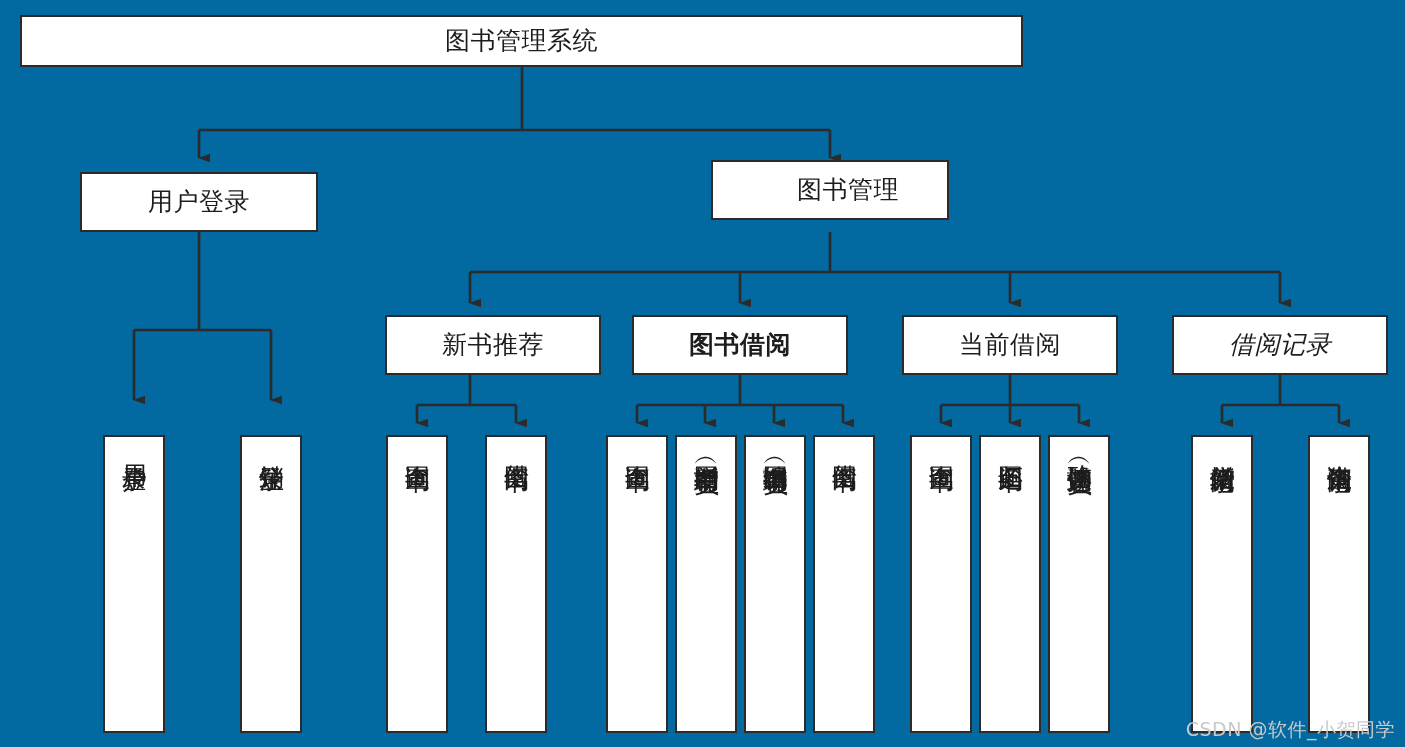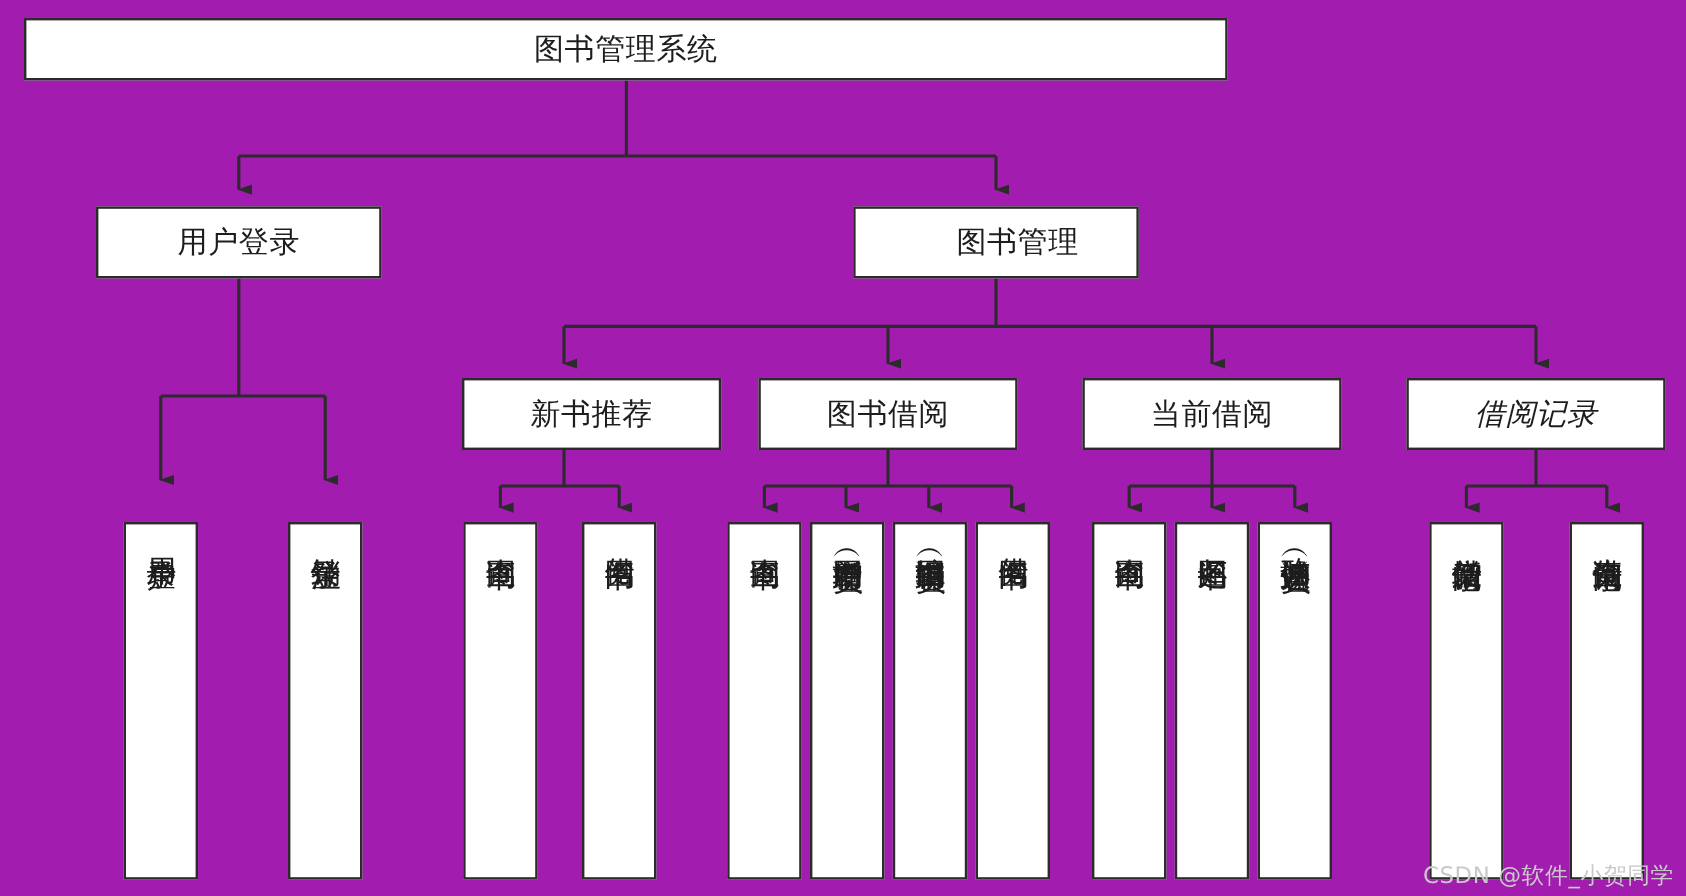--- a/index.html
+++ b/index.html
@@ -5,21 +5,21 @@
   * { box-sizing: border-box; }
   html, body {
     margin: 0; padding: 0;
     background: #ffffff;
     font-family: "DejaVu Sans", "Liberation Sans", sans-serif;
   }
   #stage {
     position: relative;
     width: 1405px;
     height: 747px;
-    background: #a21caf;
+    background: #0369a1;
     overflow: hidden;
   }
   svg.wires {
     position: absolute;
     left: 0; top: 0;
     width: 1405px; height: 747px;
     pointer-events: none;
   }
   .node {
     position: absolute;
@@ -119,29 +119,29 @@
   </svg>
 
   <div class="node root h" style="left:20px; top:15px; width:1003px; height:52px;">
     <span class="lbl">图书管理系统</span>
   </div>
 
   <div class="node h" style="left:80px; top:172px; width:238px; height:60px;">
     <span class="lbl">用户登录</span>
   </div>
 
-  <div class="node h" style="left:711px; top:172px; width:238px; height:60px;padding-left:36px;">
+  <div class="node h" style="left:711px; top:160px; width:238px; height:60px;padding-left:36px;">
     <span class="lbl">图书管理</span>
   </div>
 
   <div class="node h" style="left:362px; top:315px; width:216px; height:60px;margin-left:23px;">
     <span class="lbl">新书推荐</span>
   </div>
 
-  <div class="node h" style="left:632px; top:315px; width:216px; height:60px;">
+  <div class="node h" style="left:632px; top:315px; width:216px; height:60px;font-weight:bold;">
     <span class="lbl">图书借阅</span>
   </div>
 
   <div class="node h" style="left:902px; top:315px; width:216px; height:60px;">
     <span class="lbl">当前借阅</span>
   </div>
 
   <div class="node h" style="left:1172px; top:315px; width:216px; height:60px;font-style:italic;">
     <span class="lbl">借阅记录</span>
   </div>

